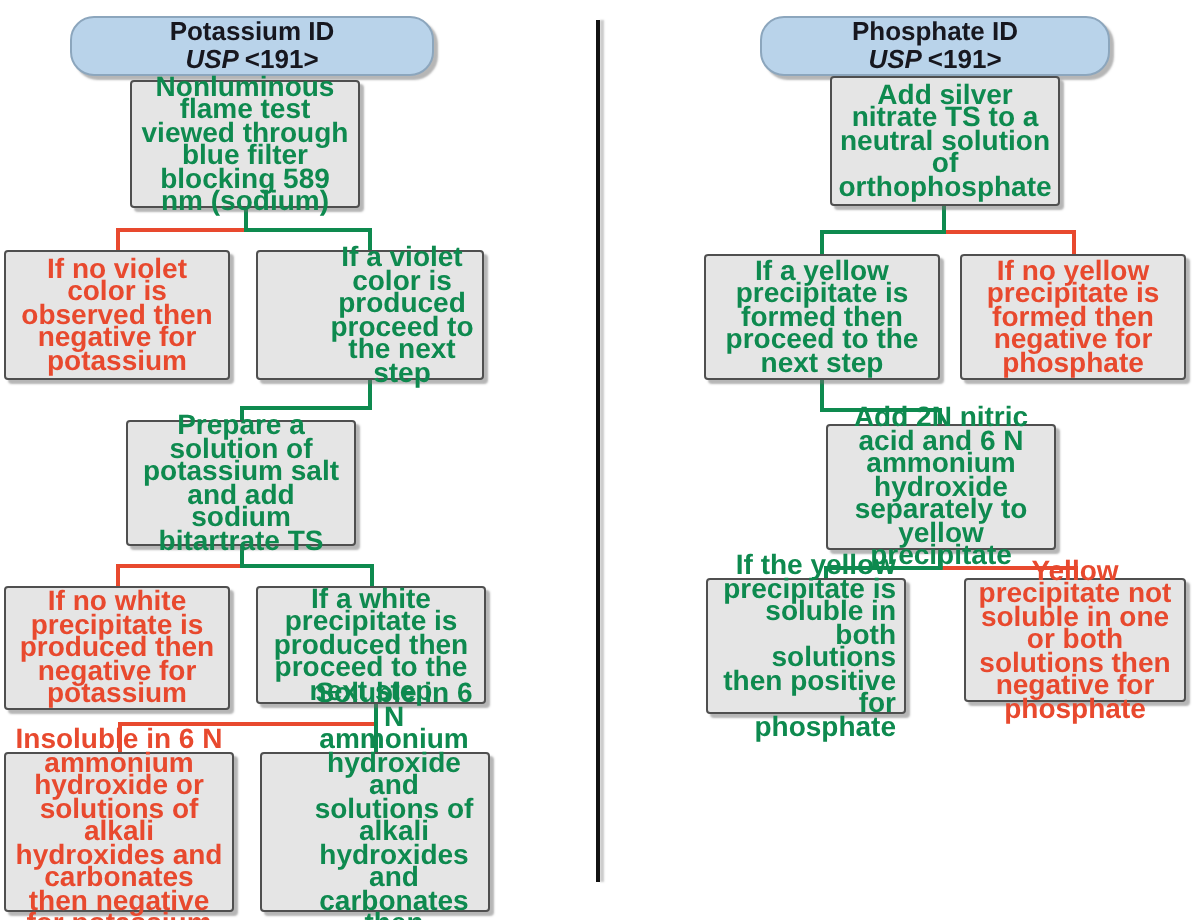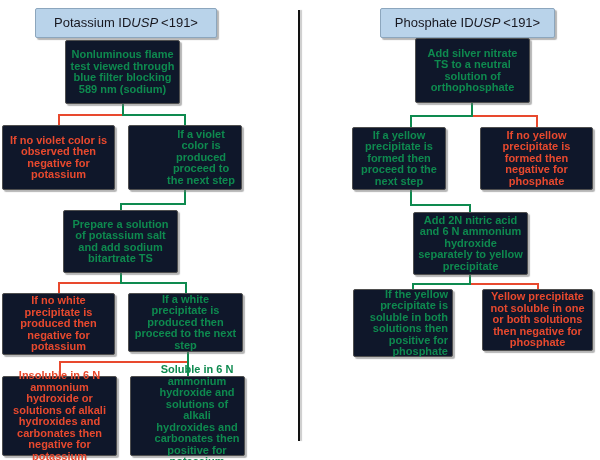--- a/index.html
+++ b/index.html
@@ -21,39 +21,39 @@
   .divider{
     position:absolute;left:298px;top:10px;width:2px;height:431px;
     background:#121212;z-index:2;
     box-shadow:2px 0 1px rgba(140,140,140,.45);
   }
 
   .hdr{
     position:absolute;z-index:3;
     background:var(--c-header_bg,#b9d3ea);
     border:1px solid var(--c-header_border,#8ca6bd);
-    border-radius:2px;
+    border-radius:12px;
     box-shadow:2px 2px 1px rgba(110,110,110,.5);
-    display:flex;flex-direction:row;align-items:center;justify-content:center;
+    display:flex;flex-direction:column;align-items:center;justify-content:center;
     color:var(--c-header_text,#17171f);
-    font-size:13px;line-height:14px;font-weight:400;
+    font-size:13px;line-height:14px;font-weight:700;
     text-align:center;
   }
   .hdr .usp{font-style:italic;}
   .hdr .code{margin-left:3px;}
 
   .node{
     position:absolute;z-index:3;
-    background:#0f172a;
+    background:#e5e5e5;
     border:1.5px solid var(--c-box_border,#4f4f4f);
     border-radius:2px;
     box-shadow:2px 2px 1px rgba(110,110,110,.5);
     display:flex;align-items:center;justify-content:center;
     text-align:center;
-    font-size:11px;line-height:11.5px;font-weight:600;
+    font-size:14px;line-height:11.5px;font-weight:600;
     padding:3px 4px;box-sizing:border-box;
   }
   .node.green{color:var(--c-green,#0e8a4f);}
   .node.red{color:var(--c-red,#e8492e);}
 </style>
 </head>
 <body>
 
 <div class="stage">
 
@@ -107,21 +107,21 @@
     </div>
 
   <div class="hdr" style="left:380px;top:8px;width:173px;height:28px;">
     <span>Phosphate ID</span>
     <span><span class="usp">USP</span><span class="code">&lt;191&gt;</span></span>
   </div>
 
   <div class="node green" style="left:415px;top:38px;width:115px;height:65px;">
       <span>Add silver nitrate TS to a neutral solution of orthophosphate</span>
     </div>
-  <div class="node green" style="left:352px;top:127px;width:94px;height:63px;">
+  <div class="node green" style="left:352px;top:127px;width:118px;height:63px;">
       <span>If a yellow precipitate is formed then proceed to the next step</span>
     </div>
   <div class="node red" style="left:480px;top:127px;width:113px;height:63px;">
       <span>If no yellow precipitate is formed then negative for phosphate</span>
     </div>
   <div class="node green" style="left:413px;top:212px;width:115px;height:63px;">
       <span>Add 2N nitric acid and 6 N ammonium hydroxide separately to yellow precipitate</span>
     </div>
   <div class="node green" style="left:353px;top:289px;width:100px;height:68px;text-align:right;">
       <span>If the yellow precipitate is soluble in both solutions then positive for phosphate</span>

